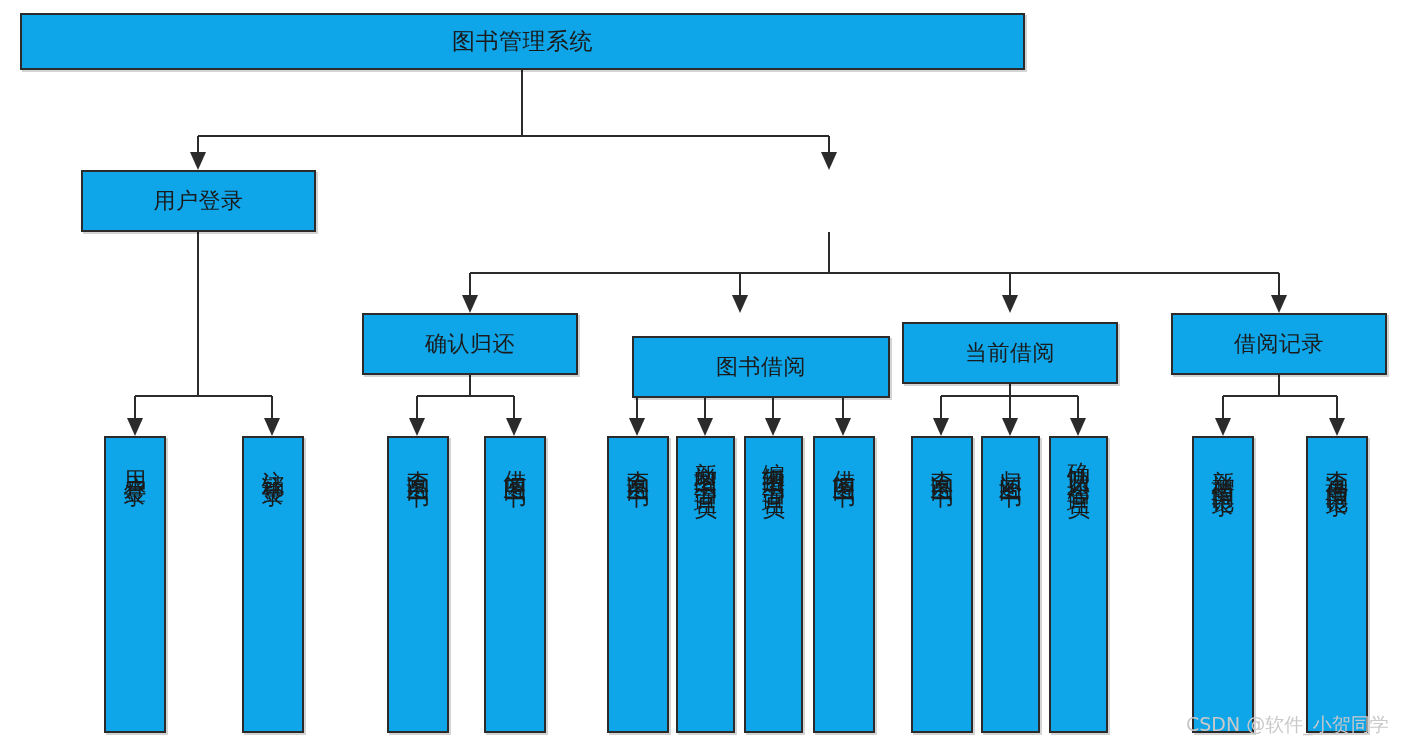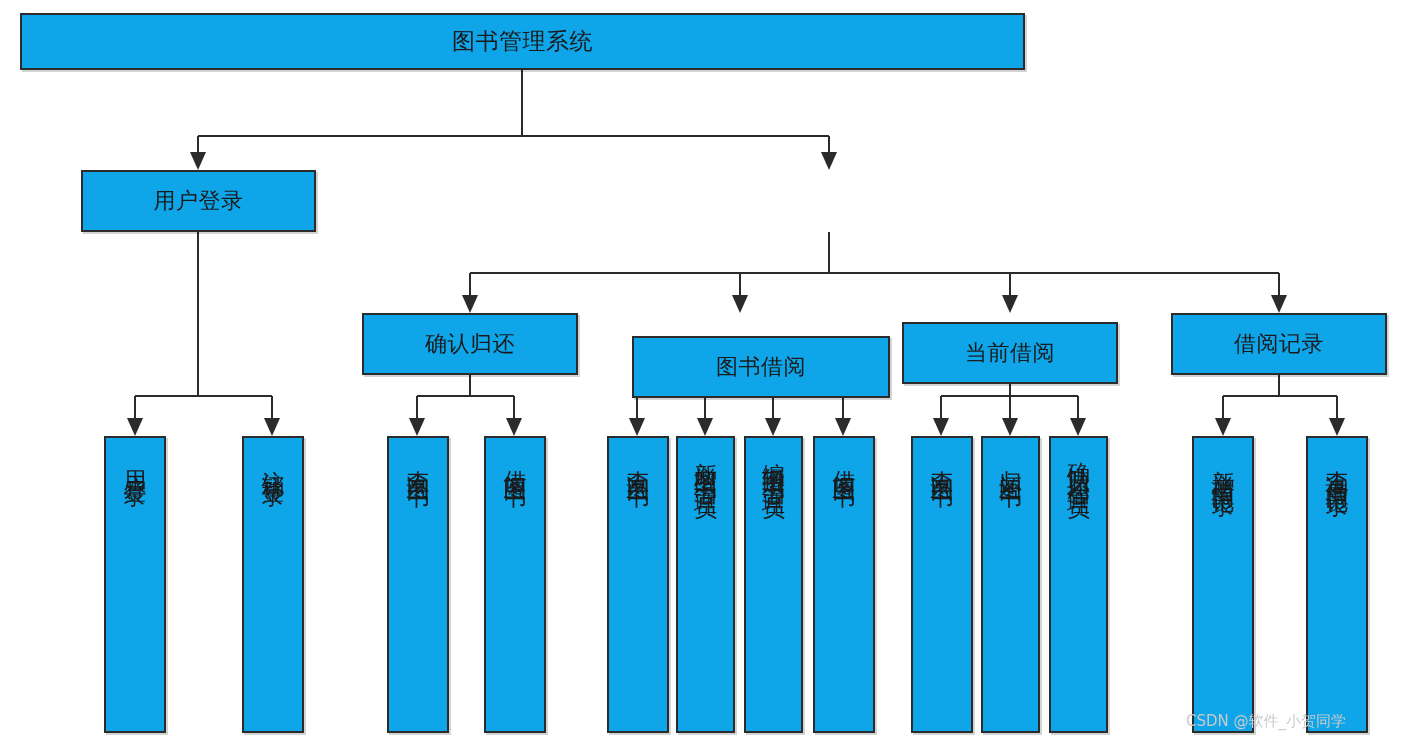--- a/index.html
+++ b/index.html
@@ -68,21 +68,21 @@
     line-height:1;
   }
   
   .node.leaf.tall{ padding-top:6px; }
 
   
   #watermark{
     position:absolute;
     left:1186px;
     top:712px;
-    font-size:15px;
+    font-size:19px;
     color:#c9c9c9;
     white-space:nowrap;
     z-index:3;
     font-family:"DejaVu Sans","Liberation Sans",sans-serif;
   }
 </style>
 </head>
 <body>
 
 <div id="canvas">

